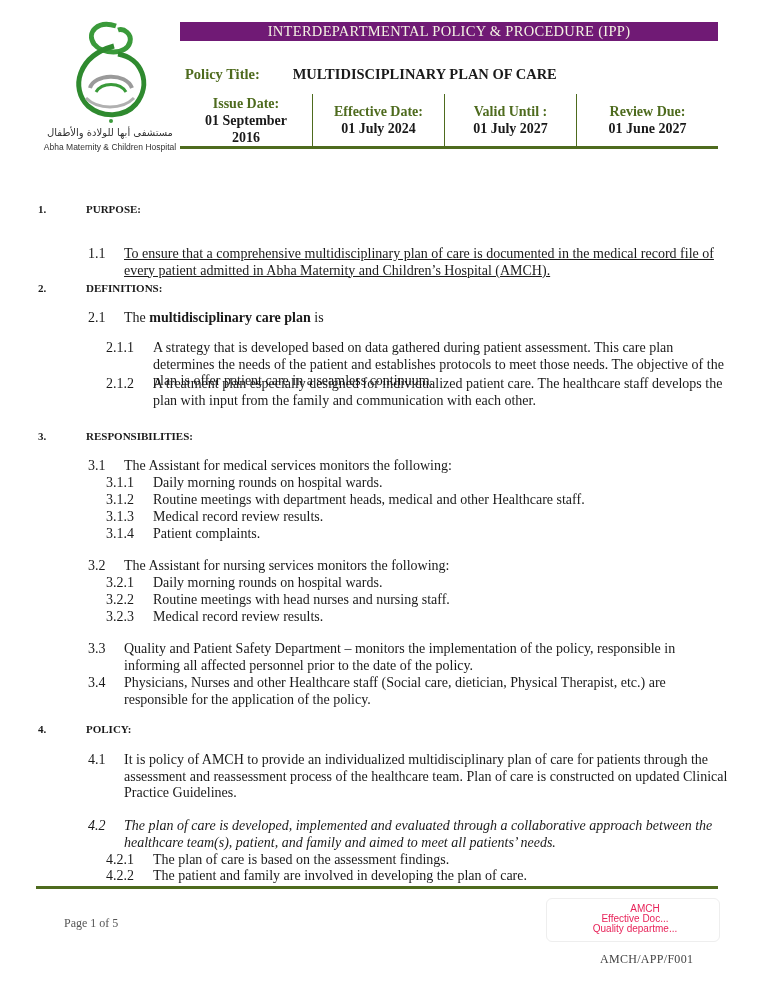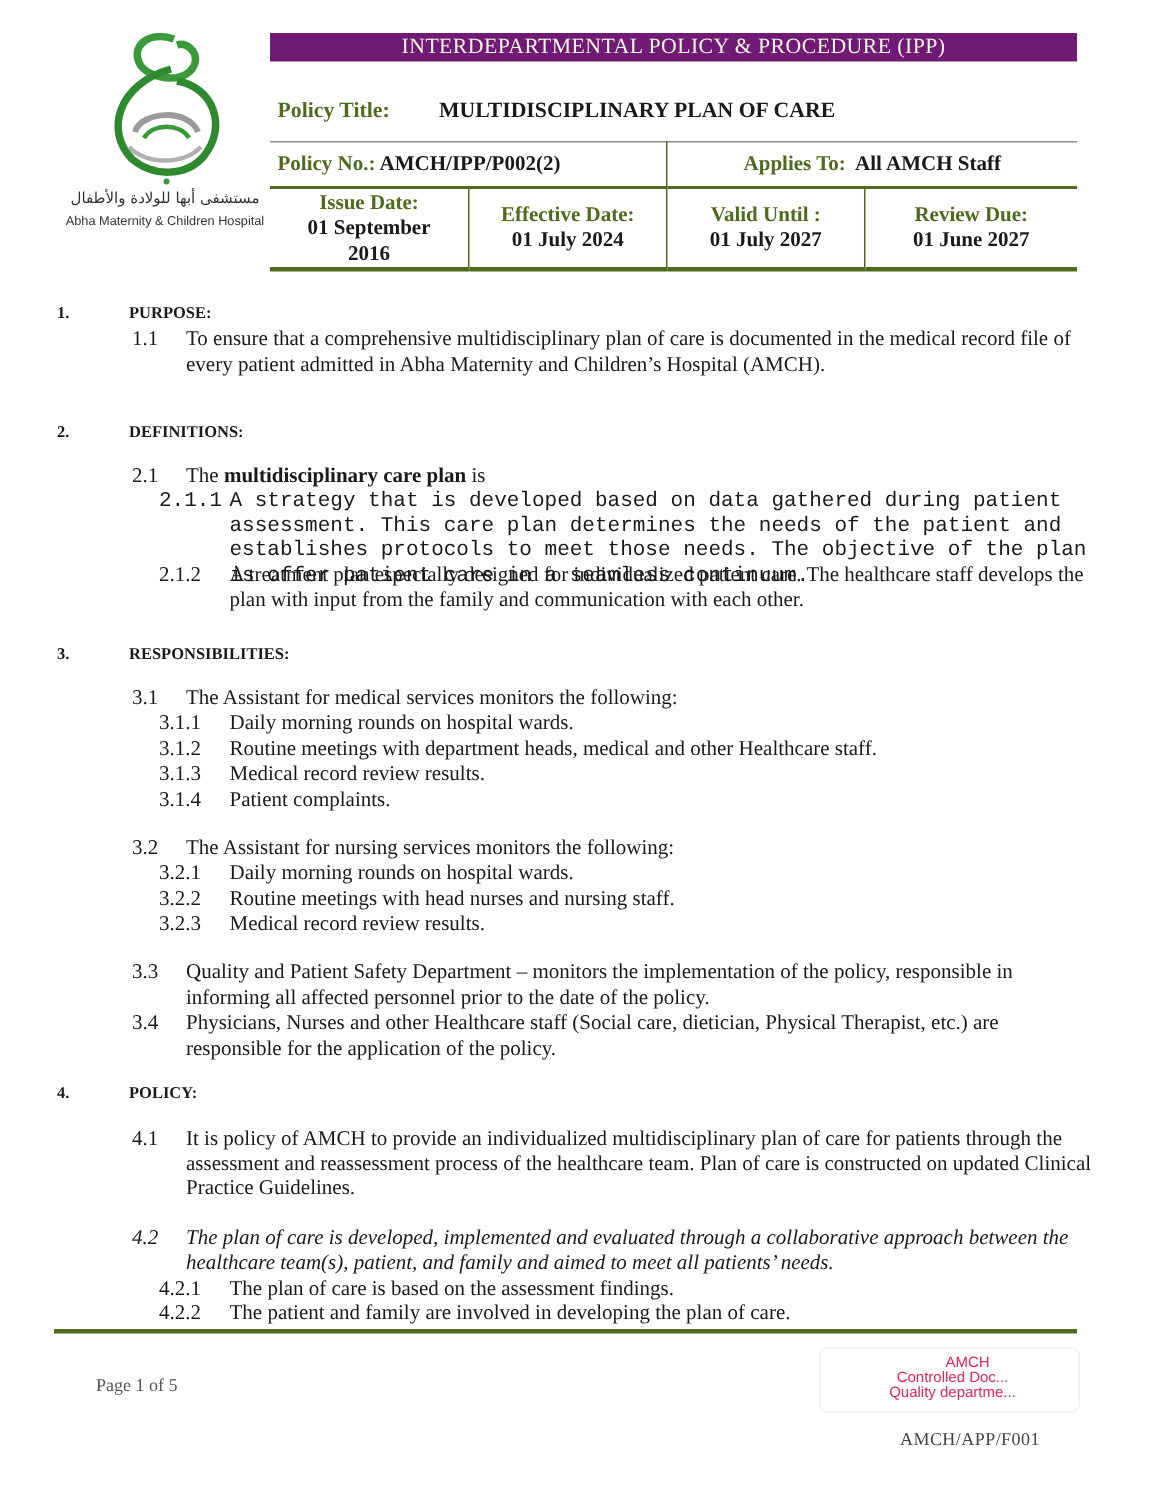--- a/index.html
+++ b/index.html
@@ -67,30 +67,20 @@
 
 <div class="banner">INTERDEPARTMENTAL POLICY &amp; PROCEDURE (IPP)</div>
 
 <div class="title-row">
   <span class="lbl">Policy Title:</span>
   <span class="val">MULTIDISCIPLINARY PLAN OF CARE</span>
 </div>
 
 <table class="info-table">
   <tbody>
-      <tr class="r1">
-    <td colspan="2" class="sep-l" style="text-align:left;padding-left:5px;">
-      <span class="g">Policy No.:</span>
-      <span class="k">AMCH/IPP/P002(2)</span>
-    </td>
-    <td colspan="2">
-      <span class="g">Applies To:</span>&nbsp;
-      <span class="k">All AMCH Staff</span>
-    </td>
-  </tr>
   <tr class="r2">
     <td class="sep-l" style="width:132px;">
       <div class="g">Issue Date:</div>
       <div class="k">01 September</div>
       <div class="k">2016</div>
     </td>
     <td class="sep-l" style="width:131px;">
       <div class="g">Effective Date:</div>
       <div class="k">01 July 2024</div>
     </td>
@@ -104,33 +94,33 @@
     </td>
   </tr>
 </tbody>
   </table>
 
 <div class="content">
 
   <div class="sec" style="top:201px;">
     <span class="num">1.</span><span>PURPOSE:</span>
   </div>
-  <div class="item" style="top:219px;">
+  <div class="item" style="top:246px;text-decoration:underline;">
     <span class="n">1.1</span>
     <span class="t">To ensure that a comprehensive multidisciplinary plan of care is documented in the medical record file of every patient admitted in Abha Maternity and Children’s Hospital (AMCH).</span>
   </div>
 
   <div class="sec" style="top:280px;">
     <span class="num">2.</span><span>DEFINITIONS:</span>
   </div>
   <div class="item" style="top:310px;">
     <span class="n">2.1</span>
     <span class="t"><span>The </span><b>multidisciplinary care plan</b><span> is</span></span>
   </div>
-  <div class="sub" style="top:326px;font-family:Liberation Mono, monospace;">
+  <div class="sub" style="top:340px;">
     <span class="n">2.1.1</span>
     <span class="t">A strategy that is developed based on data gathered during patient assessment. This care plan determines the needs of the patient and establishes protocols to meet those needs. The objective of the plan is offer patient care in a seamless continuum.</span>
   </div>
   <div class="sub" style="top:376px;">
     <span class="n">2.1.2</span>
     <span class="t">A treatment plan especially designed for individualized patient care. The healthcare staff develops the plan with input from the family and communication with each other.</span>
   </div>
 
   <div class="sec" style="top:428px;">
     <span class="num">3.</span><span>RESPONSIBILITIES:</span>
@@ -201,16 +191,16 @@
     <span class="n">4.2.2</span>
     <span class="t">The patient and family are involved in developing the plan of care.</span>
   </div>
 </div>
 
 <div class="footer-line"></div>
 <div class="page-num">Page 1 of 5</div>
 <div class="stamp-box"></div>
 <div class="stamp">
   <div>AMCH</div>
-  <div>Controlled Doc...</div>
+  <div>Effective Doc...</div>
   <div>Quality departme...</div>
 </div>
 <div class="doc-code">AMCH/APP/F001</div>
 
 </body></html>

